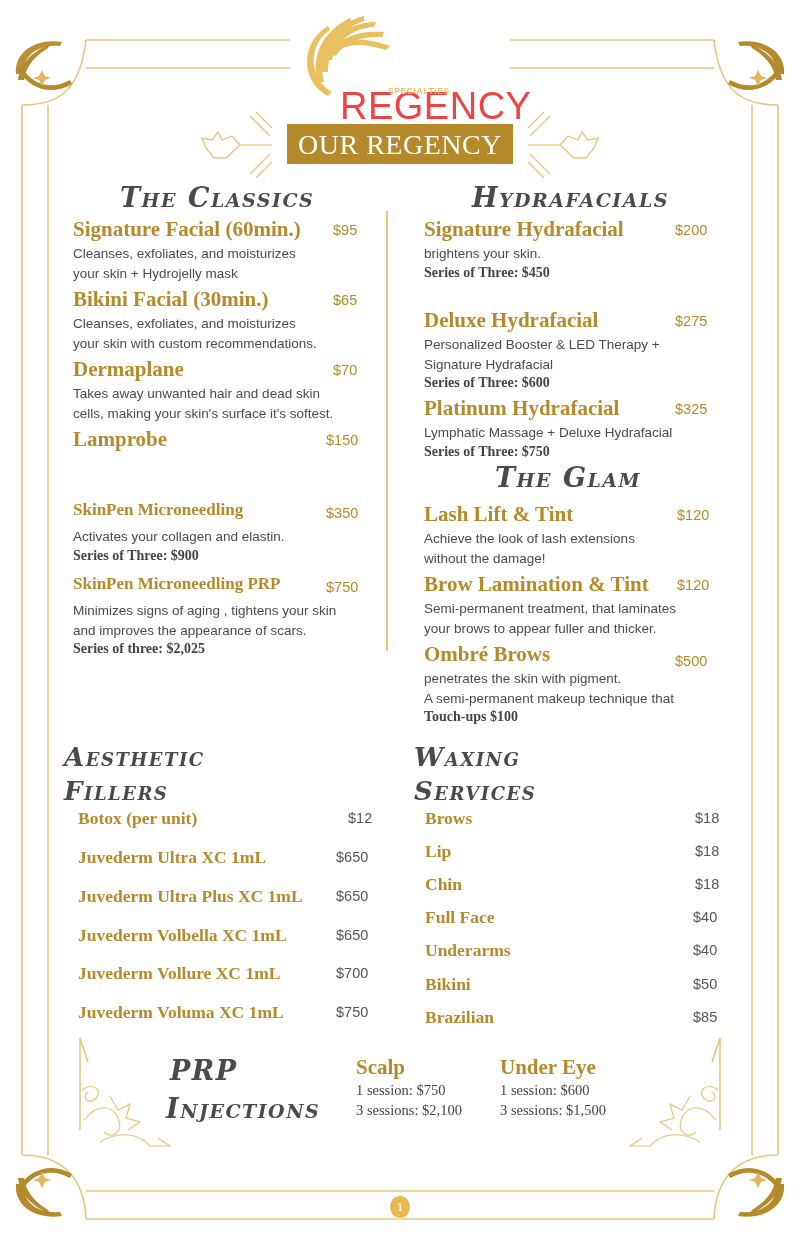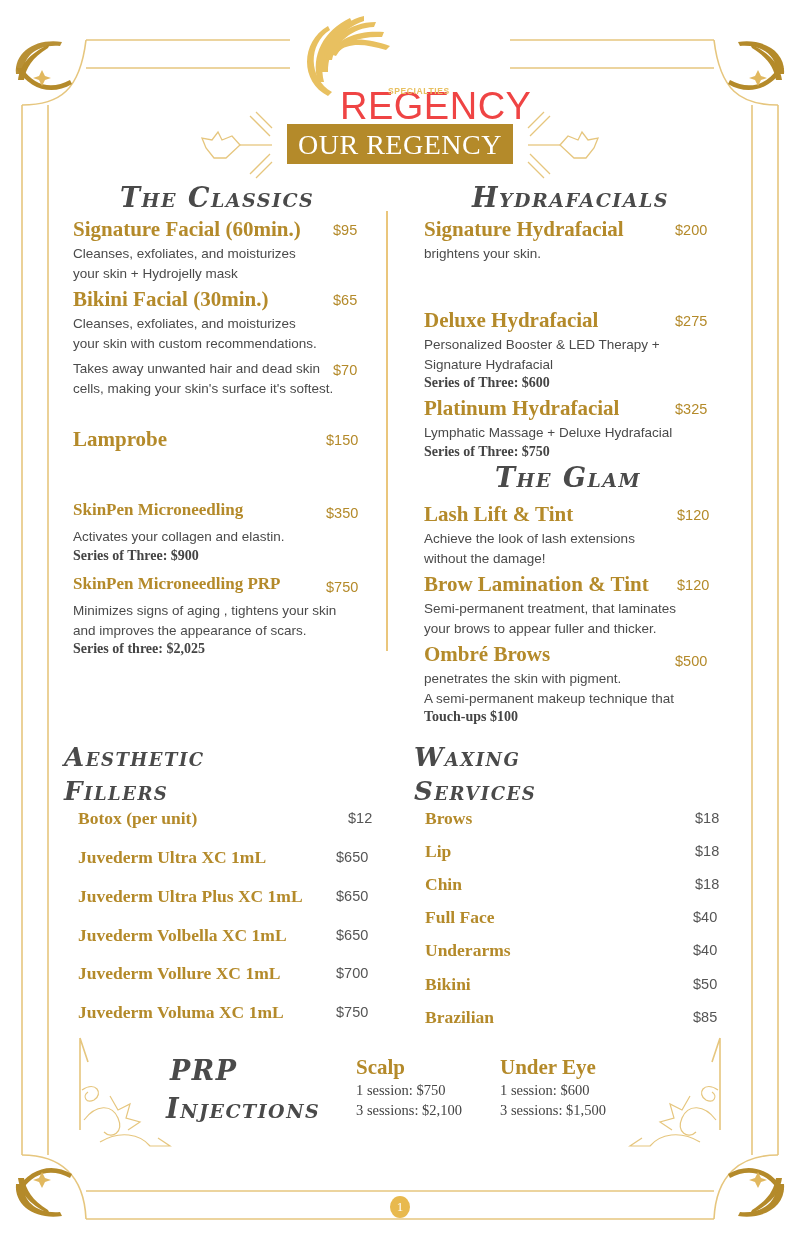--- a/index.html
+++ b/index.html
@@ -151,20 +151,21 @@
 <div class="item" style="left:73px;top:287px;width:290px;">
   <div class="iname">Bikini Facial (30min.)</div>
   <div class="iprice" style="left:260px;top:5px;">$65</div>
   <div class="idesc">
       <div>Cleanses, exfoliates, and moisturizes</div>
       <div>your skin with custom recommendations.</div>
     </div>
 </div>
 
 <div class="item" style="left:73px;top:357px;width:300px;">
+  <div class="iname">Dermaplane</div>
   <div class="iprice" style="left:260px;top:5px;">$70</div>
   <div class="idesc">
       <div>Takes away unwanted hair and dead skin</div>
       <div>cells, making your skin's surface it's softest.</div>
     </div>
 </div>
 
 <div class="item" style="left:73px;top:427px;width:300px;">
   <div class="iname">Lamprobe</div>
   <div class="iprice" style="left:253px;top:5px;">$150</div>
@@ -192,20 +193,21 @@
 <div class="divider"></div>
 
 <div class="sec-title" style="left:472px;top:182px;font-size:27px;">Hydrafacials</div>
 
 <div class="item" style="left:424px;top:217px;width:300px;">
   <div class="iname">Signature Hydrafacial</div>
   <div class="iprice" style="left:251px;top:5px;">$200</div>
   <div class="idesc">
       <div>brightens your skin.</div>
     </div>
+  <div class="iseries">Series of Three: $450</div>
 </div>
 
 <div class="item" style="left:424px;top:308px;width:300px;">
   <div class="iname">Deluxe Hydrafacial</div>
   <div class="iprice" style="left:251px;top:5px;">$275</div>
   <div class="idesc">
       <div>Personalized Booster &amp; LED Therapy +</div>
       <div>Signature Hydrafacial</div>
     </div>
   <div class="iseries">Series of Three: $600</div>

